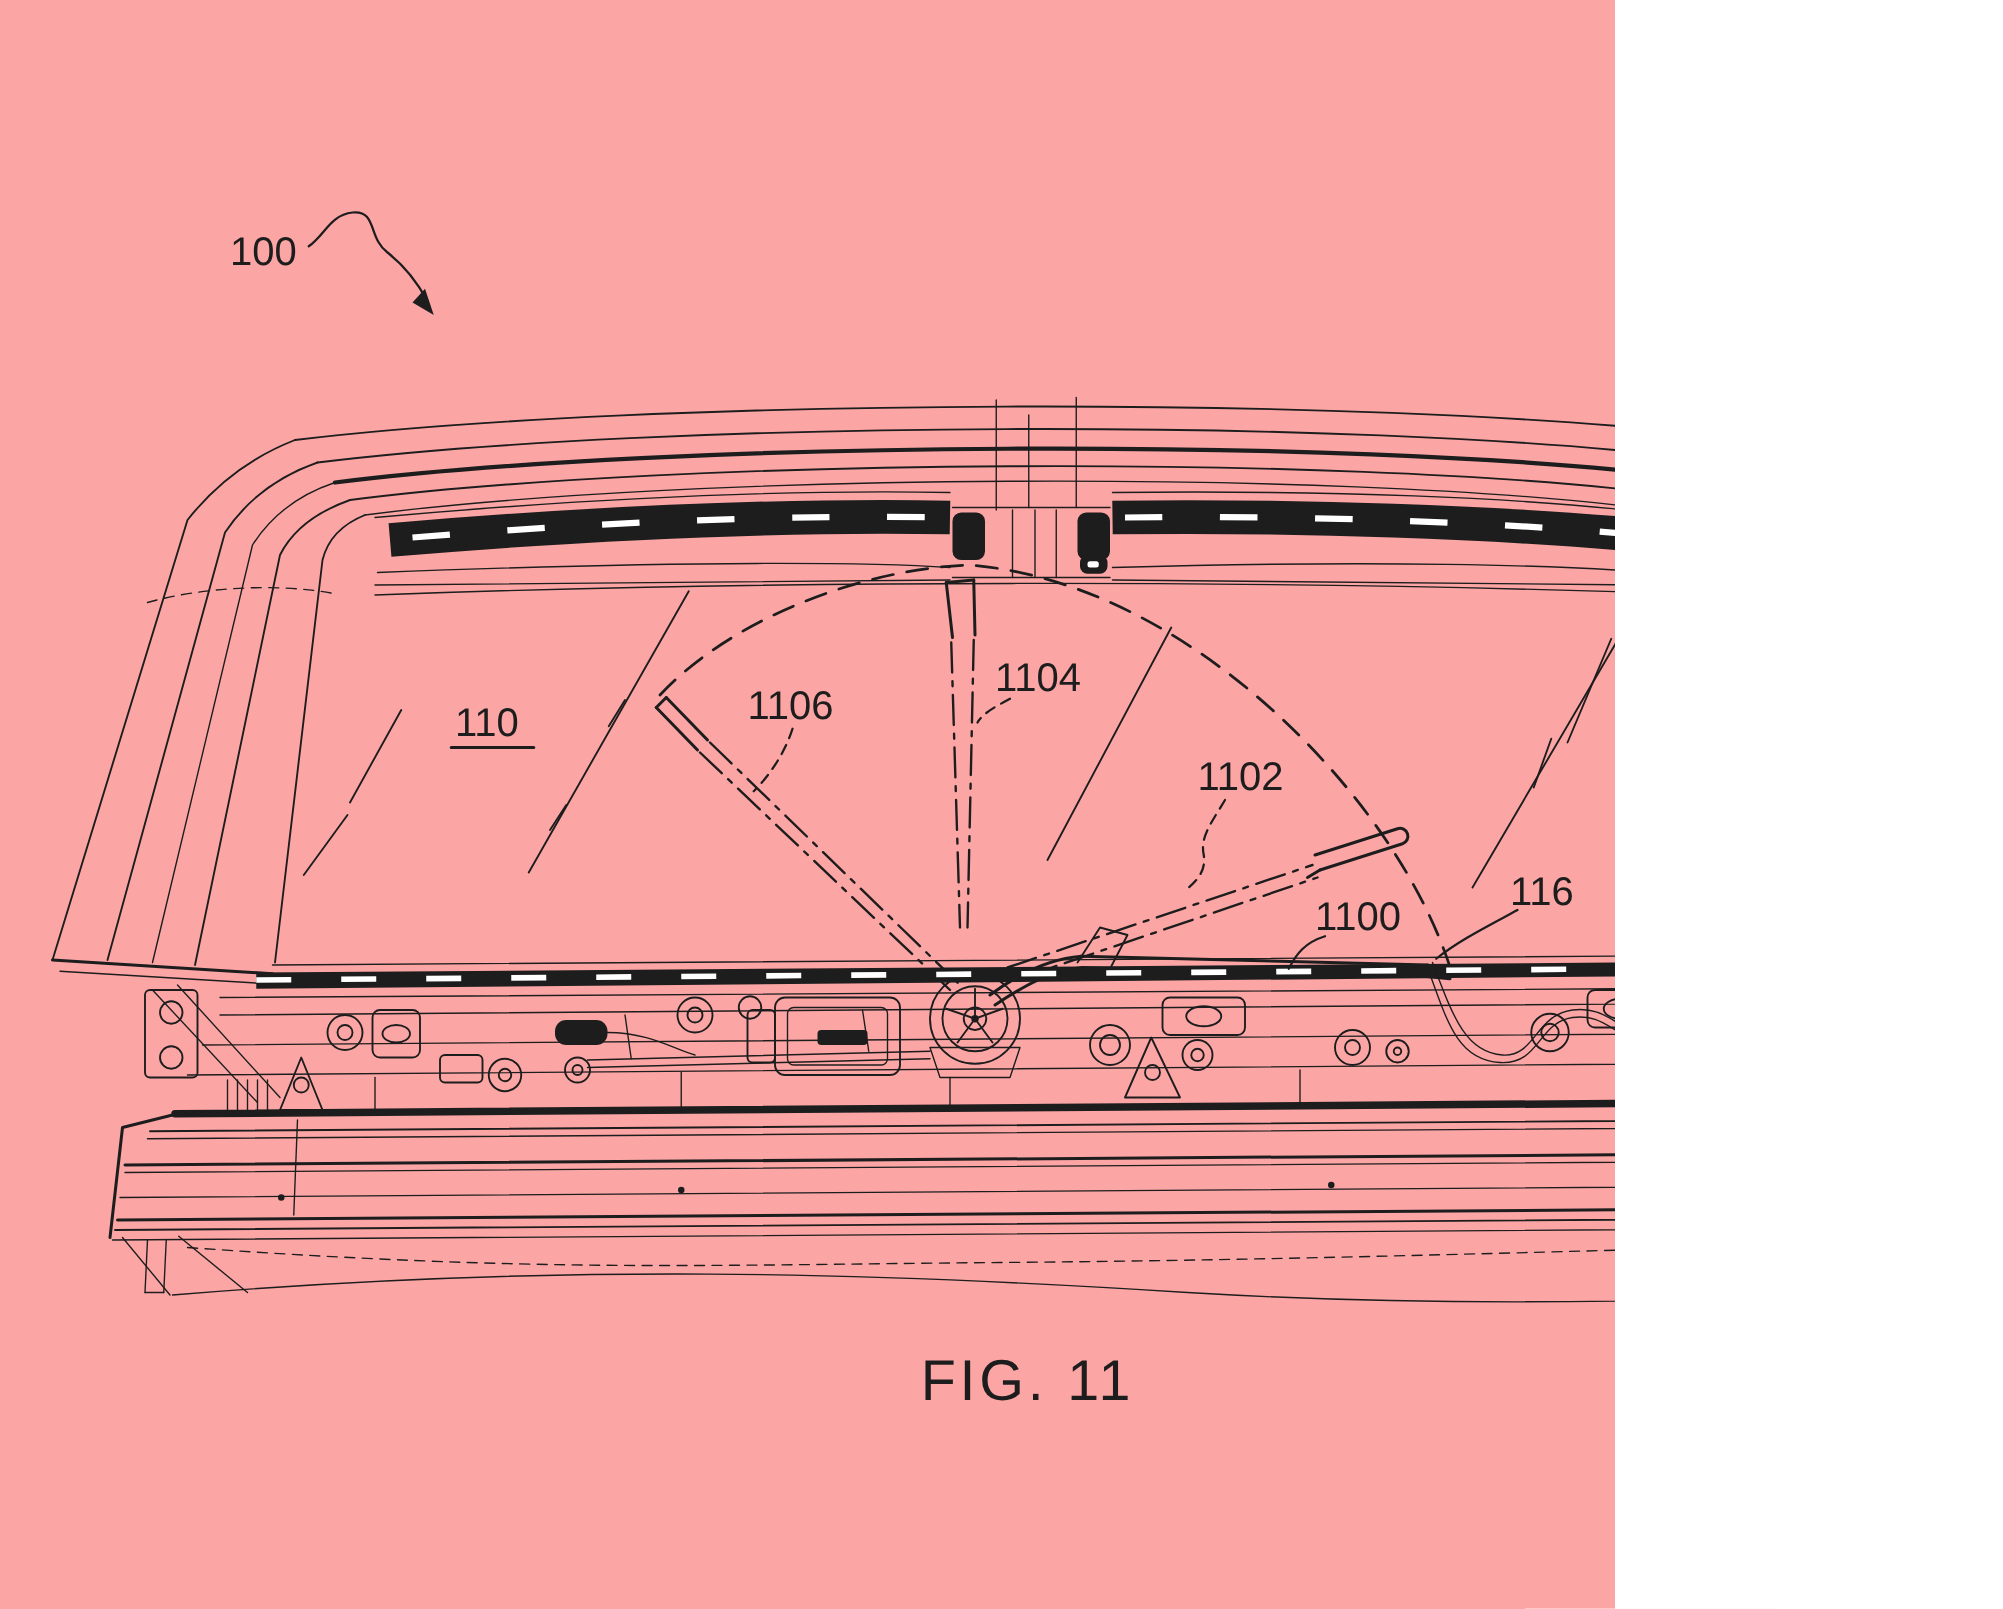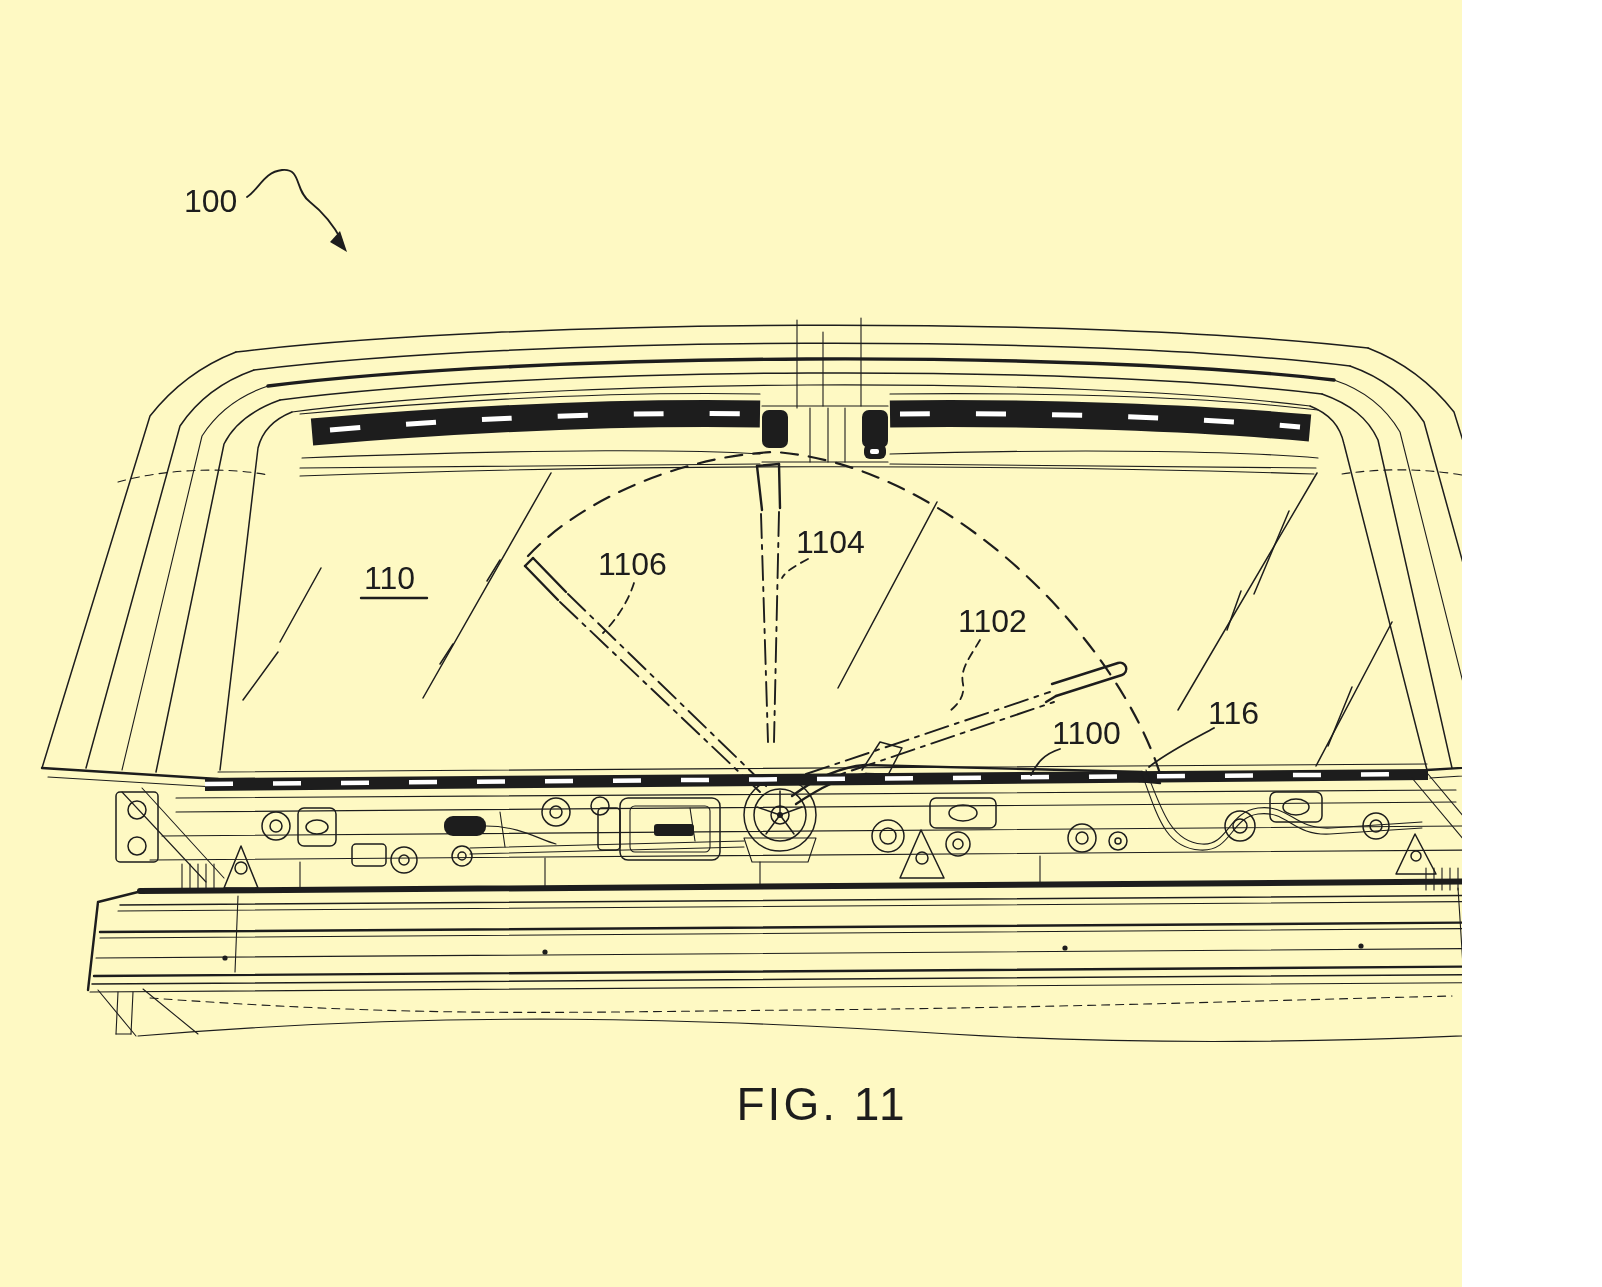--- a/index.html
+++ b/index.html
@@ -1,16 +1,16 @@
 <!DOCTYPE html>
 <html><head>
 <meta charset="utf-8">
 <style>
   html,body{margin:0;padding:0;background:#ffffff;}
-  .sheet{position:relative;width:1462px;height:1287px;background:#fef9c3;overflow:hidden;}
+  .sheet{position:relative;width:1292px;height:1287px;background:#fca5a5;overflow:hidden;}
   svg{position:absolute;inset:0;}
   .s  {stroke:#1d1d1d;fill:none;stroke-width:1.5;stroke-linecap:round;stroke-linejoin:round;}
   .s1 {stroke-width:1.1;}
   .s2 {stroke-width:2.4;}
   .s3 {stroke-width:3.4;}
   .hv {stroke-width:6;}
   .band{stroke-width:27;stroke-linecap:butt;}
   .ink{fill:#1d1d1d;stroke:none;}
   .wht{stroke:#ffffff;fill:none;stroke-linecap:butt;}
   .dash{stroke-dasharray:17 11;stroke-width:2.2;}

